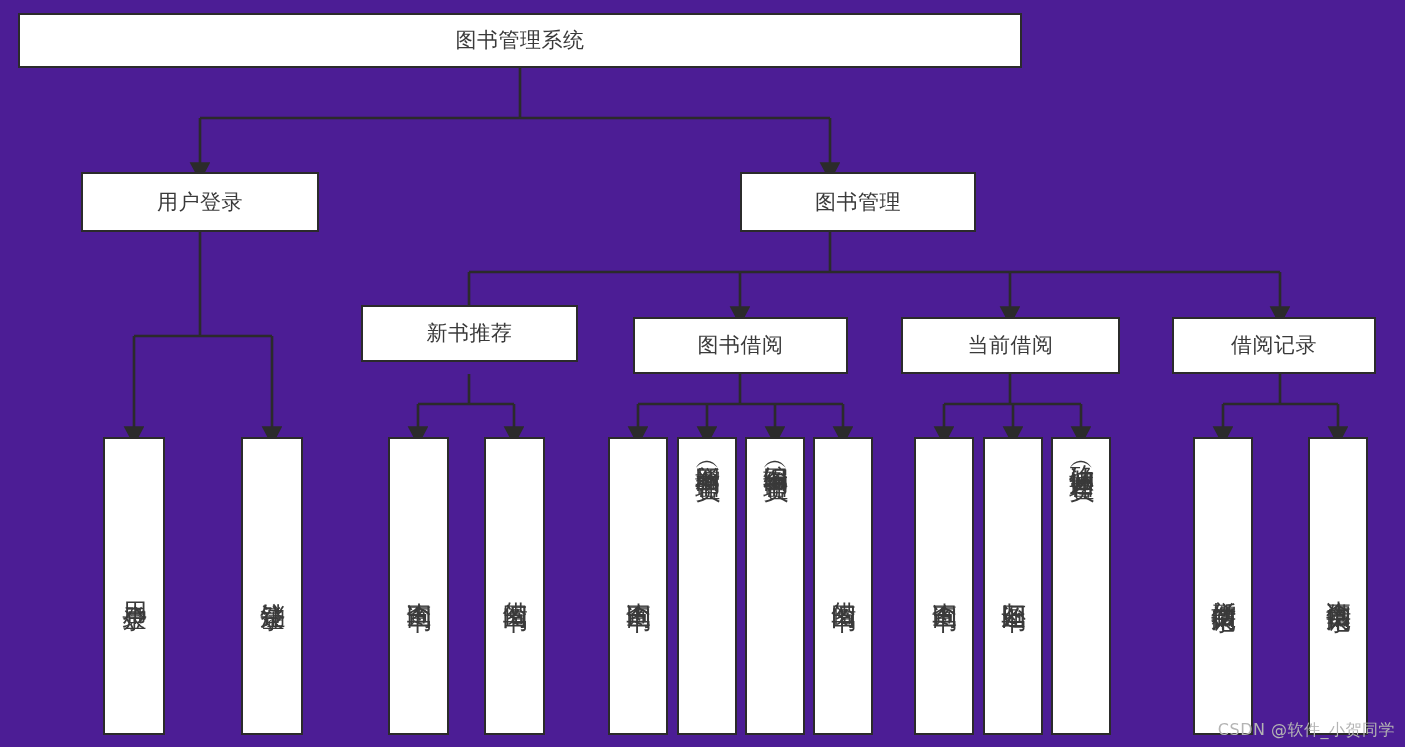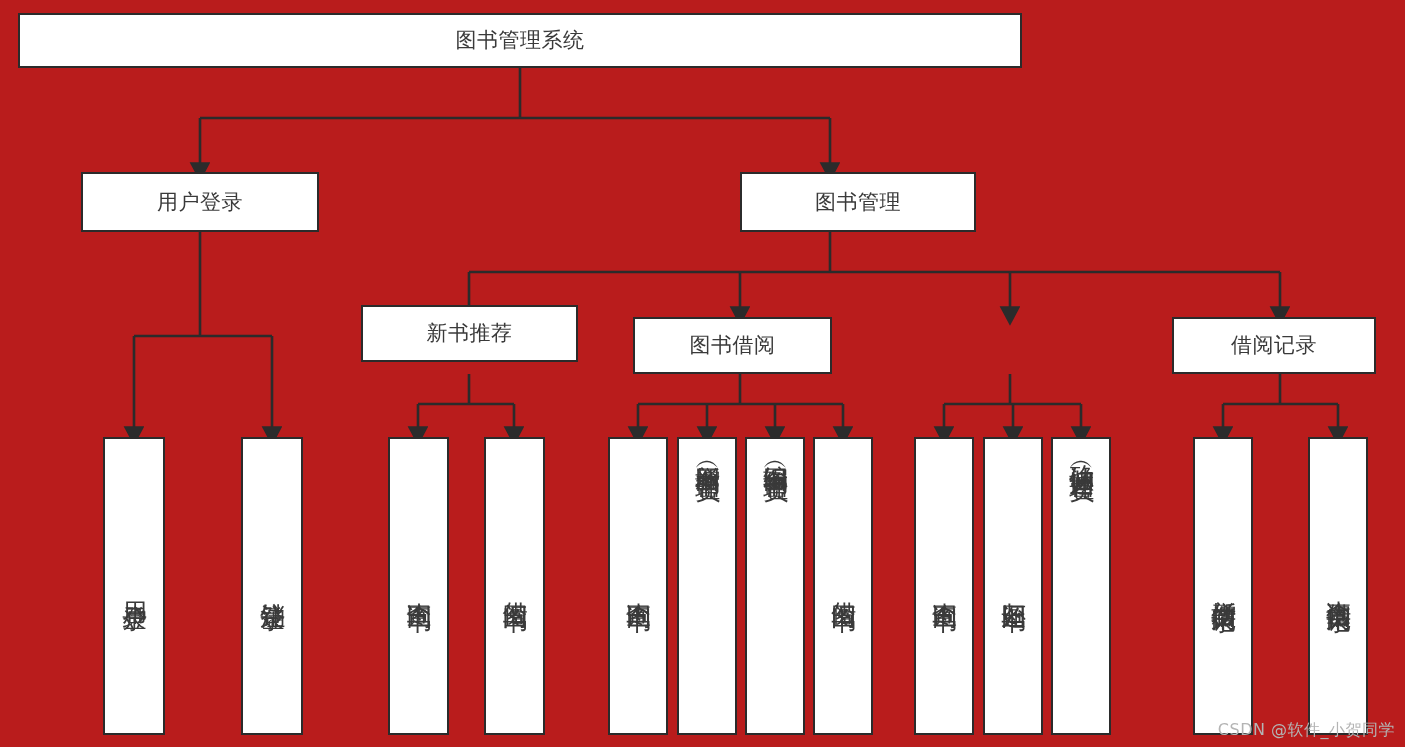--- a/index.html
+++ b/index.html
@@ -8,21 +8,21 @@
     padding: 0;
     background: #ffffff;
   }
   body {
     font-family: "DejaVu Sans", "Liberation Sans", sans-serif;
   }
   #canvas {
     position: relative;
     width: 1405px;
     height: 747px;
-    background: #b91c1c;
+    background: #4c1d95;
     overflow: hidden;
   }
   #edges {
     position: absolute;
     left: 0;
     top: 0;
     width: 1405px;
     height: 747px;
     pointer-events: none;
   }
@@ -150,24 +150,27 @@
   </div>
 
   <div class="node horiz" style="left:712px; top:172px; width:236px; height:60px;margin-left:28px;">
     <span class="node-label">图书管理</span>
   </div>
 
   <div class="node horiz" style="left:361px; top:305px; width:217px; height:57px;">
     <span class="node-label">新书推荐</span>
   </div>
 
-  <div class="node horiz" style="left:633px; top:317px; width:199px; height:57px;">
+  <div class="node horiz" style="left:633px; top:317px; width:215px; height:57px;">
     <span class="node-label">图书借阅</span>
   </div>
 
+  <div class="node horiz" style="left:901px; top:317px; width:219px; height:57px;">
+    <span class="node-label">当前借阅</span>
+  </div>
 
   <div class="node horiz" style="left:1172px; top:317px; width:204px; height:57px;">
     <span class="node-label">借阅记录</span>
   </div>
 
   <div class="node vert midtext" style="left:103px; top:437px; width:62px; height:298px;">
     <span class="node-label">用户登录</span>
   </div>
 
   <div class="node vert midtext" style="left:241px; top:437px; width:62px; height:298px;">

